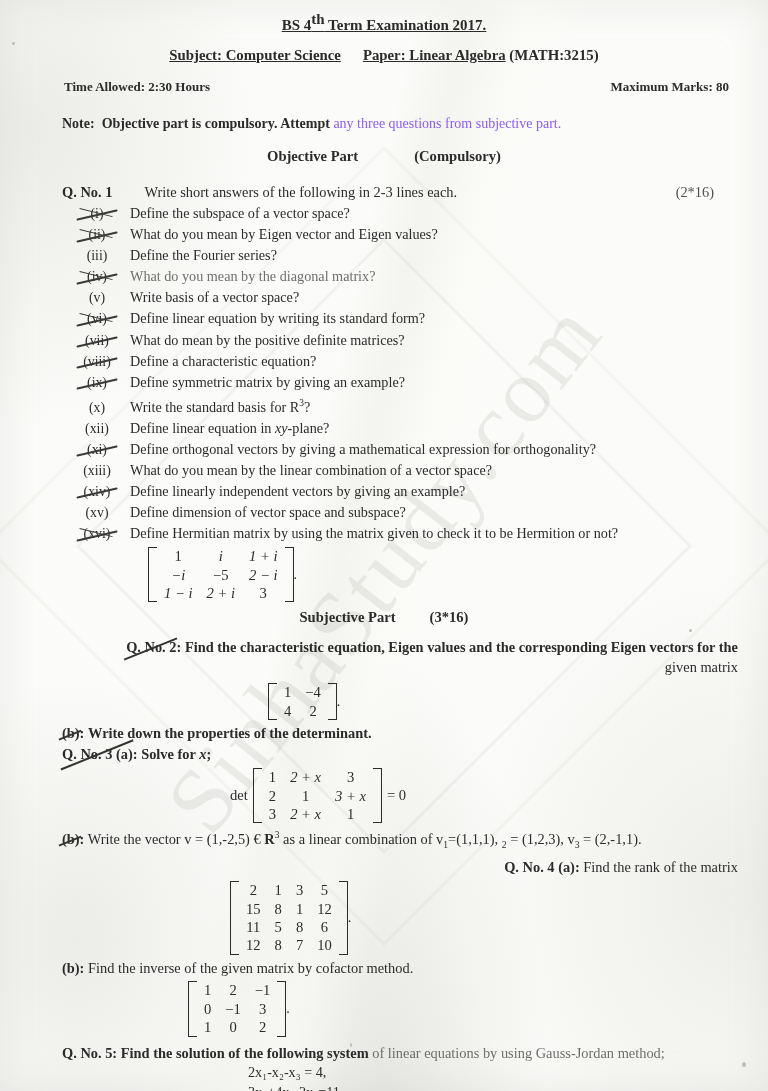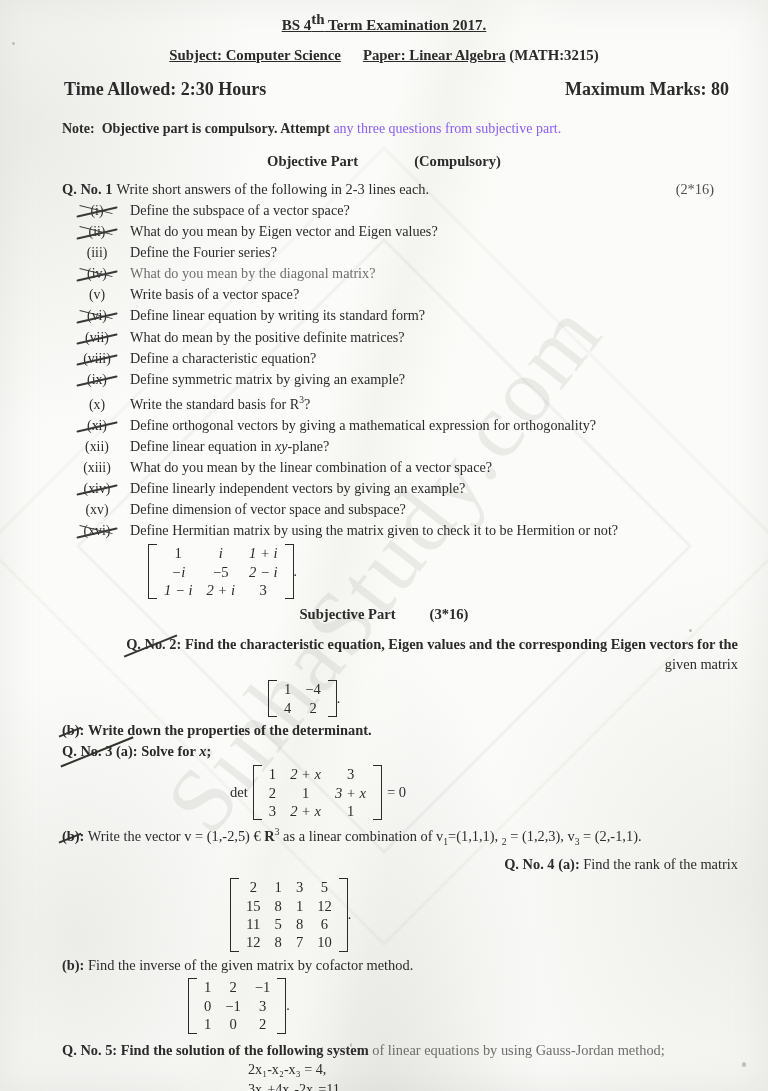--- a/index.html
+++ b/index.html
@@ -106,21 +106,21 @@
     text-align: center;
     font-size: 14.8px;
     font-weight: bold;
     margin-top: 13px;
   }
   .subject-row .gap { display: inline-block; width: 22px; }
 
   .time-row {
     display: flex;
     justify-content: space-between;
-    font-size: 18px;
+    font-size: 13px;
     font-weight: bold;
     margin-top: 15px;
     padding: 0 9px 0 34px;
   }
 
   .note-row {
     font-size: 14px;
     margin-top: 21px;
     padding-left: 32px;
   }
@@ -139,22 +139,23 @@
     display: inline-block;
     margin-left: 56px;
   }
   .part-head.subjective { margin-top: 6px; }
   .part-head.subjective .paren { margin-left: 34px; }
 
   .q1-line {
     display: flex;
     align-items: baseline;
     font-size: 14.4px;
-    margin-top: 11px;
+    margin-top: 19px;
     padding-left: 32px;
+    gap: 28px;
   }
   .q1-line .qlabel { font-weight: bold; white-space: nowrap; }
   .q1-line .qtext { margin-left: 4px; }
   .q1-line .qmarks {
     margin-left: auto;
     padding-right: 24px;
     color: #50504e;
   }
 
   ul.objlist {
@@ -351,26 +352,26 @@
         </li>
       <li>
           <span class="rn struck">(ix)</span>
           <span class="itext">Define symmetric matrix by giving an example?</span>
         </li>
       <li>
           <span class="rn">(x)</span>
           <span class="itext"><span>Write the standard basis for R</span><span class="supsm">3</span><span>?</span></span>
         </li>
       <li>
+          <span class="rn">(xii)</span>
+          <span class="itext"><span>Define linear equation in </span><span class="ital">xy</span><span>-plane?</span></span>
+        </li>
+      <li>
           <span class="rn struck">(xi)</span>
           <span class="itext">Define orthogonal vectors by giving a mathematical expression for orthogonality?</span>
-        </li>
-      <li>
-          <span class="rn">(xii)</span>
-          <span class="itext"><span>Define linear equation in </span><span class="ital">xy</span><span>-plane?</span></span>
         </li>
       <li>
           <span class="rn">(xiii)</span>
           <span class="itext">What do you mean by the linear combination of a vector space?</span>
         </li>
       <li>
           <span class="rn struck">(xiv)</span>
           <span class="itext">Define linearly independent vectors by giving an example?</span>
         </li>
       <li>

